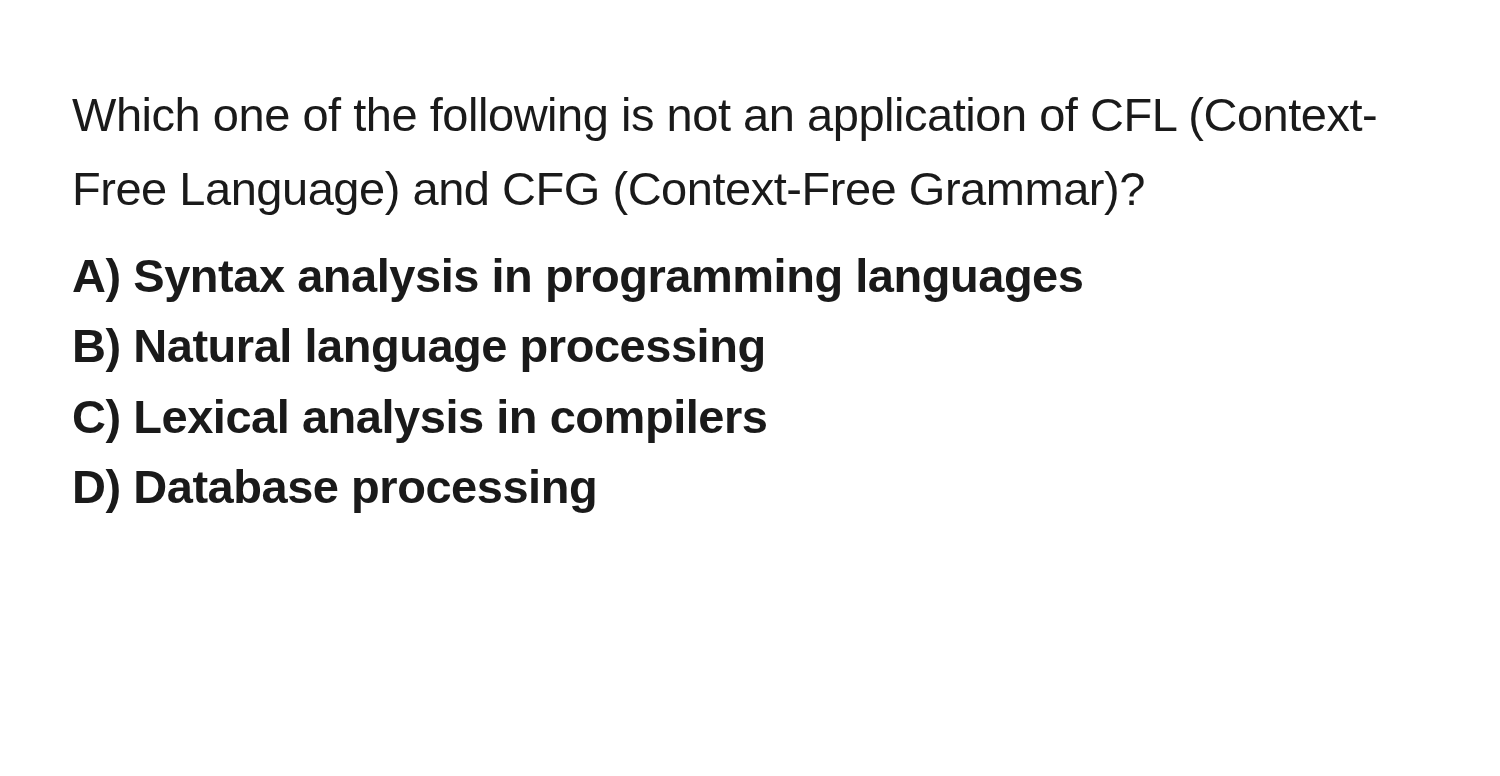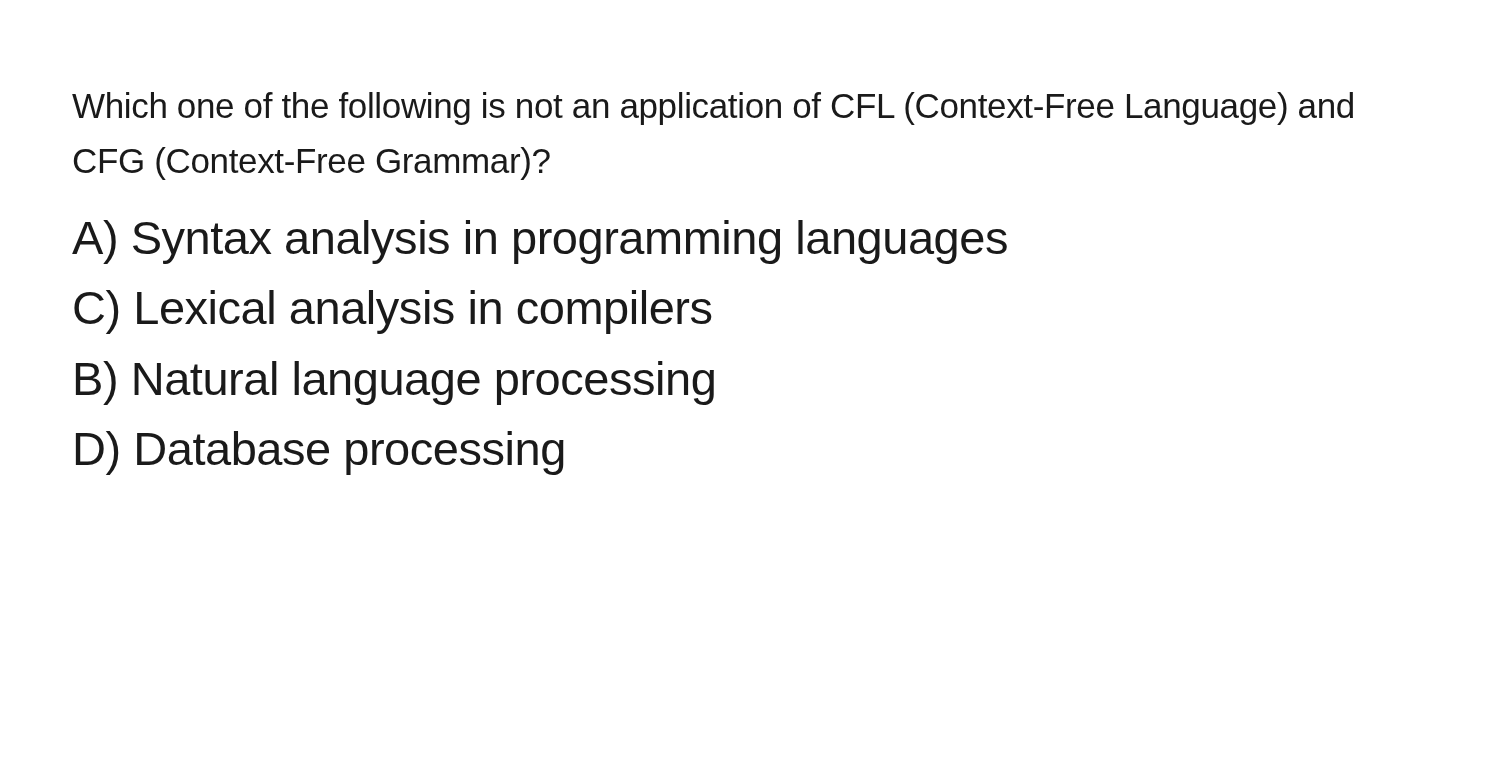--- a/index.html
+++ b/index.html
@@ -9,51 +9,52 @@
     }
     body {
       width: 1500px;
       height: 776px;
       background: #ffffff;
       font-family: -apple-system, BlinkMacSystemFont, "Segoe UI", Helvetica, Arial, sans-serif;
       color: #1a1a1a;
       padding: 78px 72px;
     }
     .question-text {
-      font-size: 35px;
+      font-size: 47px;
       line-height: 1.58;
       font-weight: 400;
       margin-bottom: 14px;
       letter-spacing: -0.01em;
     }
     .options {
       font-size: 47px;
       line-height: 1.5;
       font-weight: 400;
       letter-spacing: -0.01em;
     }
     .option {
       margin-bottom: 0;
+      font-weight: bold;
     }
   </style>
 </head>
 <body>
 
 <div class="question-text">Which one of the following is not an application of CFL (Context-Free Language) and CFG (Context-Free Grammar)?</div>
 
 <div class="options">
   <div class="option">
     <span>A)</span>
     <span>Syntax analysis in programming languages</span>
   </div>
   <div class="option">
+    <span>B)</span>
+    <span>Natural language processing</span>
+  </div>
+  <div class="option">
     <span>C)</span>
     <span>Lexical analysis in compilers</span>
-  </div>
-  <div class="option">
-    <span>B)</span>
-    <span>Natural language processing</span>
   </div>
   <div class="option">
     <span>D)</span>
     <span>Database processing</span>
   </div>
 </div>
 
 </body></html>

